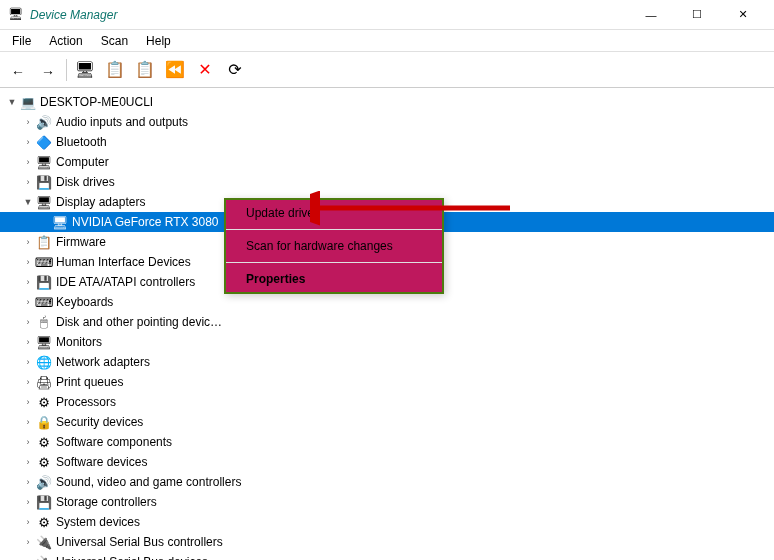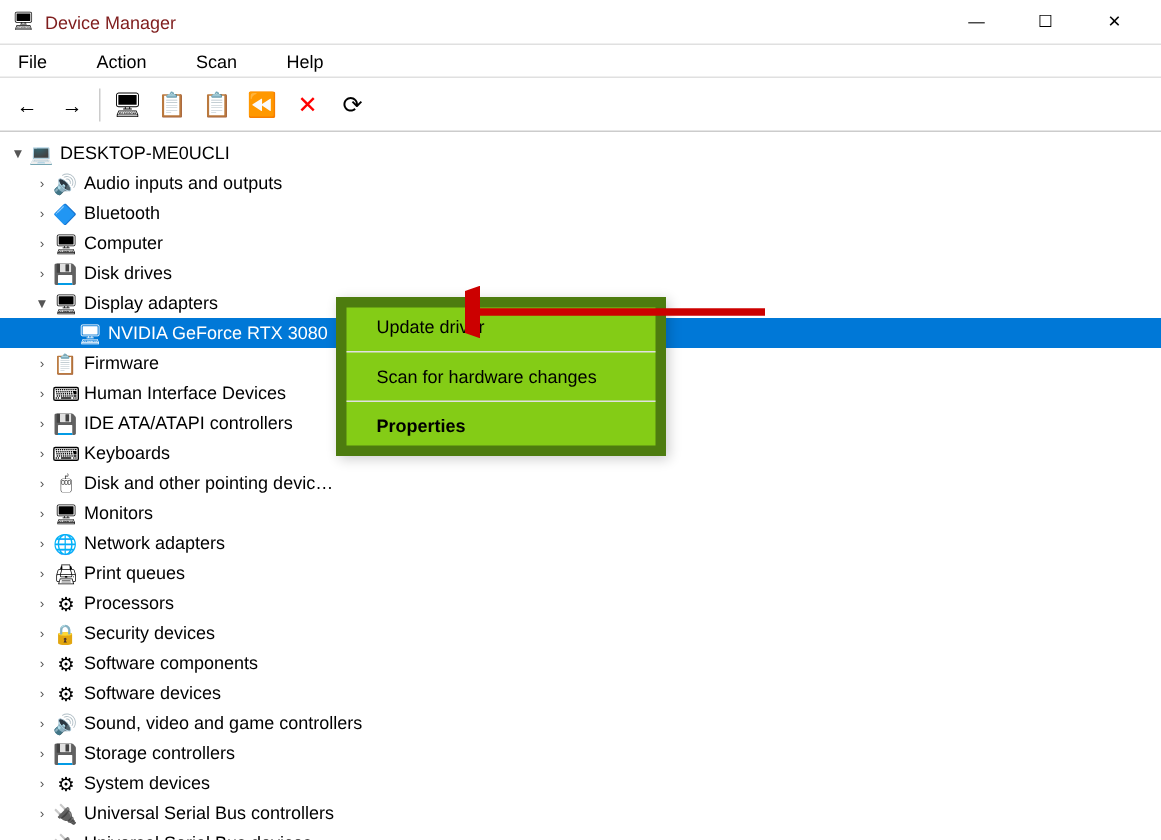--- a/index.html
+++ b/index.html
@@ -26,21 +26,22 @@
       display: flex;
       align-items: center;
       gap: 6px;
     }
     .title-icon {
       width: 16px;
       height: 16px;
     }
     .title-text {
       font-size: 12px;
-      color: #7f1d1d;
+      color: #0f766e;
+      font-style: italic;
     }
     .title-bar-controls {
       display: flex;
       gap: 0;
     }
     .title-btn {
       width: 46px;
       height: 30px;
       border: none;
       background: transparent;
@@ -53,21 +54,21 @@
     }
 
     
     .menu-bar {
       background: #ffffff;
       display: flex;
       align-items: center;
       height: 22px;
       padding: 0 4px;
       border-bottom: 1px solid #e0e0e0;
-      gap: 17px;
+      gap: 2px;
     }
     .menu-item {
       padding: 2px 8px;
       cursor: pointer;
       font-size: 12px;
       color: #000;
     }
 
     
     .toolbar {
@@ -147,22 +148,22 @@
       justify-content: center;
       flex-shrink: 0;
       margin-right: 4px;
       font-size: 13px;
     }
     .tree-label { font-size: 12px; }
 
     
     .context-menu {
       position: absolute;
-      background: #84cc16;
-      border: 7px solid #4d7c0f;
+      background: #be185d;
+      border: 2px solid #4d7c0f;
       box-shadow: 2px 2px 8px rgba(0,0,0,0.2);
       min-width: 220px;
       z-index: 100;
       top: 110px;
       left: 224px;
     }
     .ctx-item {
       padding: 6px 20px;
       cursor: pointer;
       font-size: 12px;

